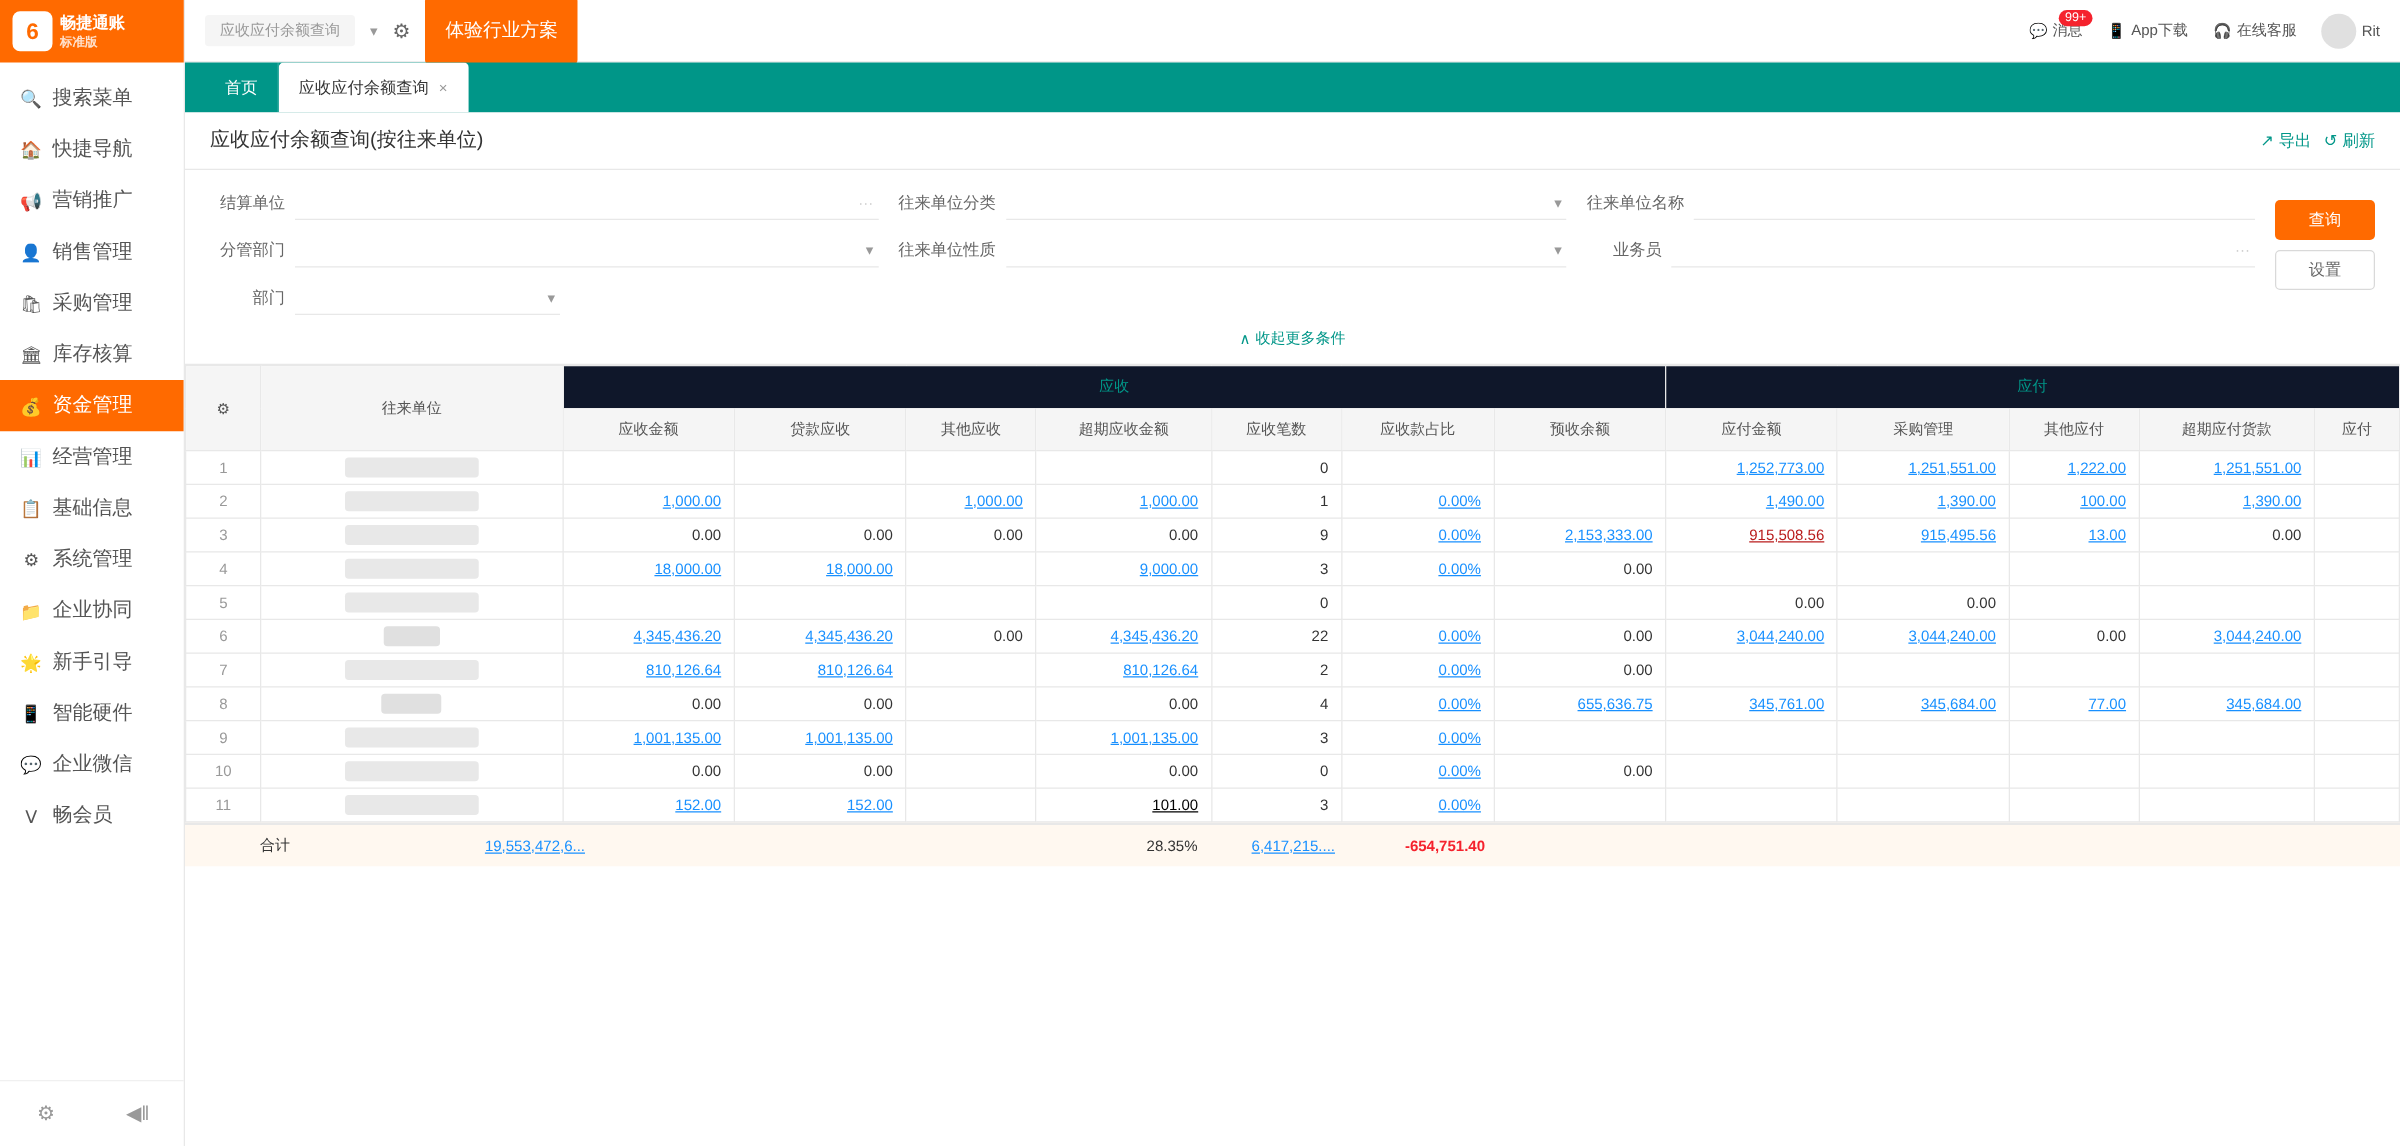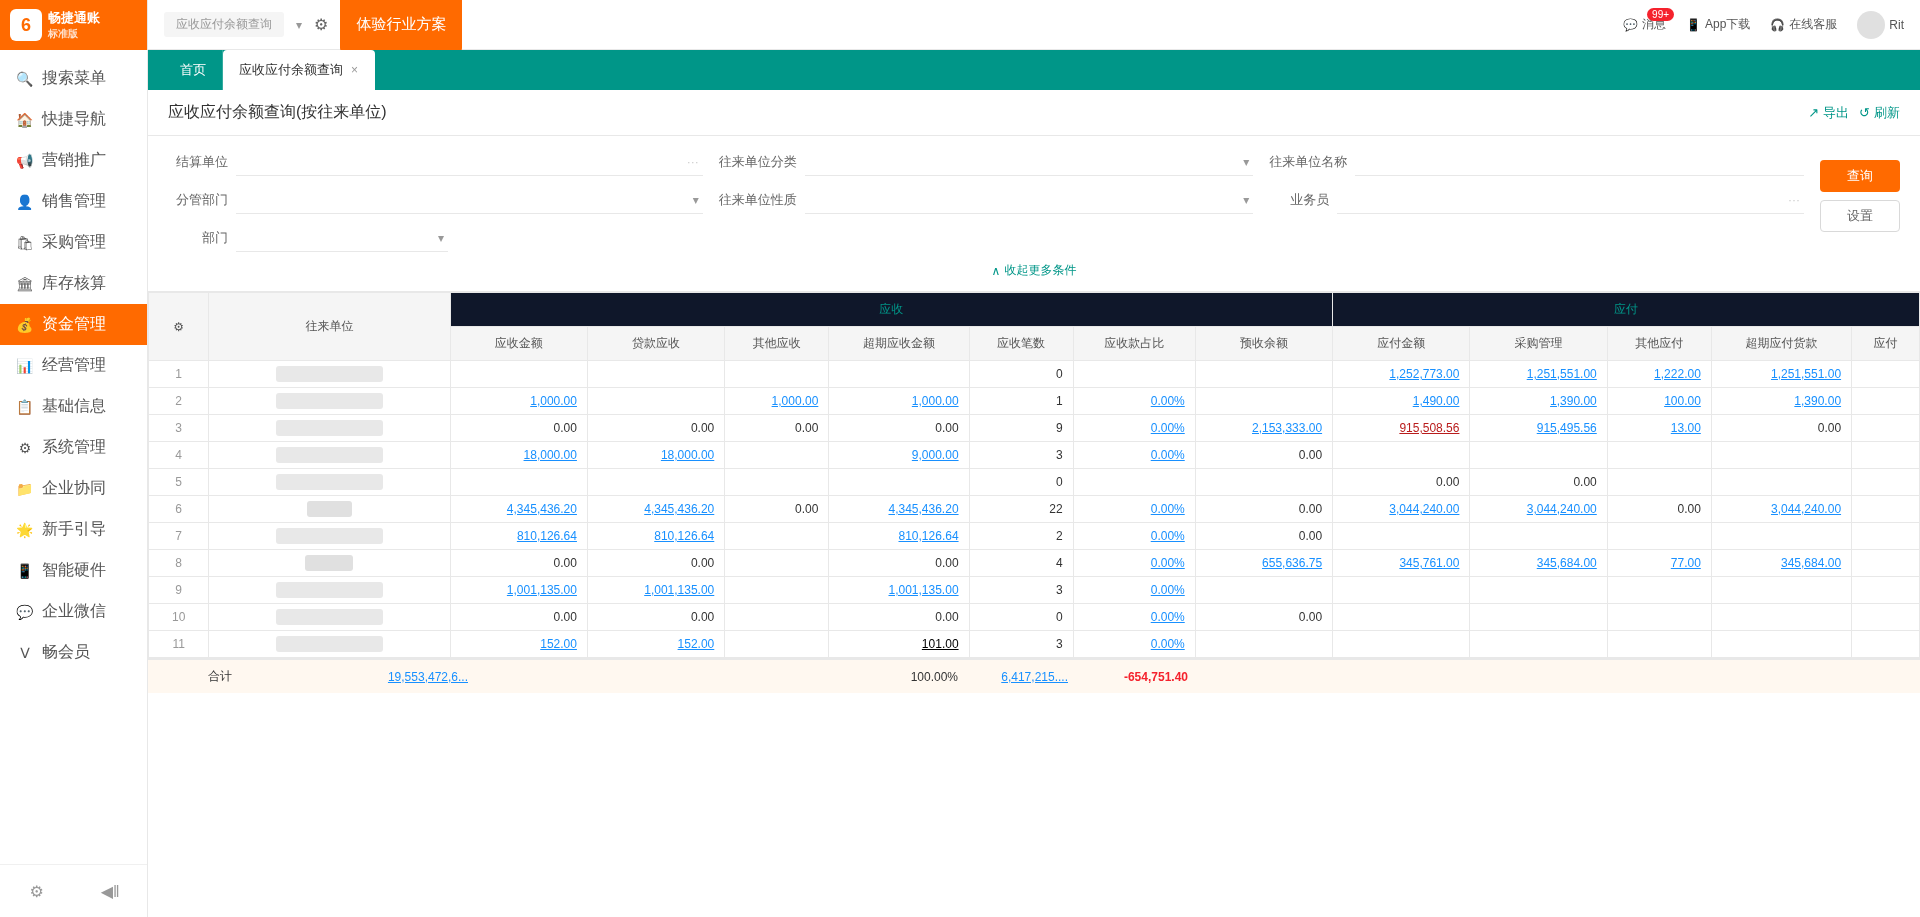--- a/index.html
+++ b/index.html
@@ -517,20 +517,20 @@
         </table>
 
         <div style="background:#fff8f0; border-top:2px solid #e8e8e8; display:flex; padding:8px 10px; font-size:12px; font-weight:500; align-items:center;">
           <div style="width:40px; flex-shrink:0;"></div>
           <div style="min-width:160px; flex-shrink:0; padding:0 10px;">合计</div>
           <div style="min-width:120px; flex-shrink:0; text-align:right; padding:0 10px; text-decoration:underline; color:#1890ff; cursor:pointer;">19,553,472,6...</div>
           <div style="min-width:100px; flex-shrink:0; text-align:right; padding:0 10px;"></div>
           <div style="min-width:100px; flex-shrink:0; text-align:right; padding:0 10px;"></div>
           <div style="min-width:120px; flex-shrink:0; text-align:right; padding:0 10px;"></div>
           <div style="min-width:80px; flex-shrink:0; text-align:right; padding:0 10px;"></div>
-          <div style="min-width:90px; flex-shrink:0; text-align:right; padding:0 10px;">100.00%</div>
+          <div style="min-width:90px; flex-shrink:0; text-align:right; padding:0 10px;">28.35%</div>
           <div style="min-width:110px; flex-shrink:0; text-align:right; padding:0 10px; text-decoration:underline; color:#1890ff; cursor:pointer;">6,417,215....</div>
           <div style="min-width:120px; flex-shrink:0; text-align:right; padding:0 10px; color:#f5222d; font-weight:bold;">-654,751.40</div>
         </div>
       </div>
     </div>
   </div>
 </div>
 
 </body></html>

